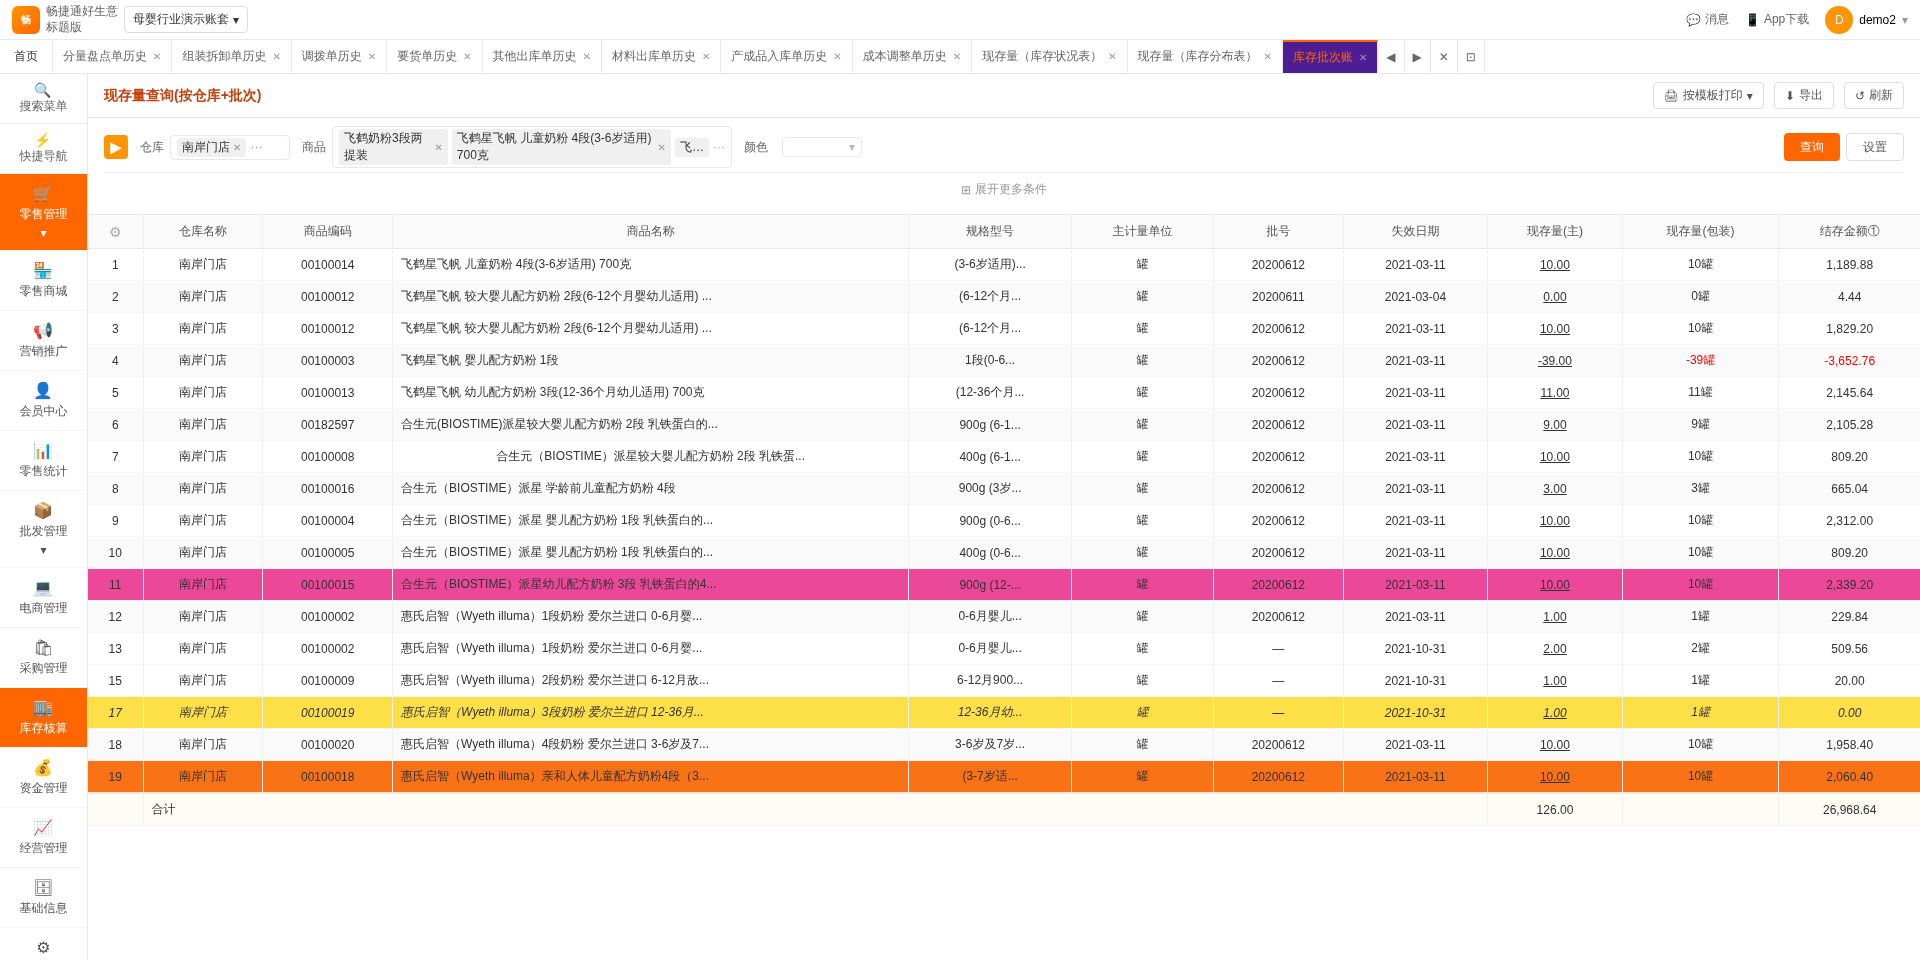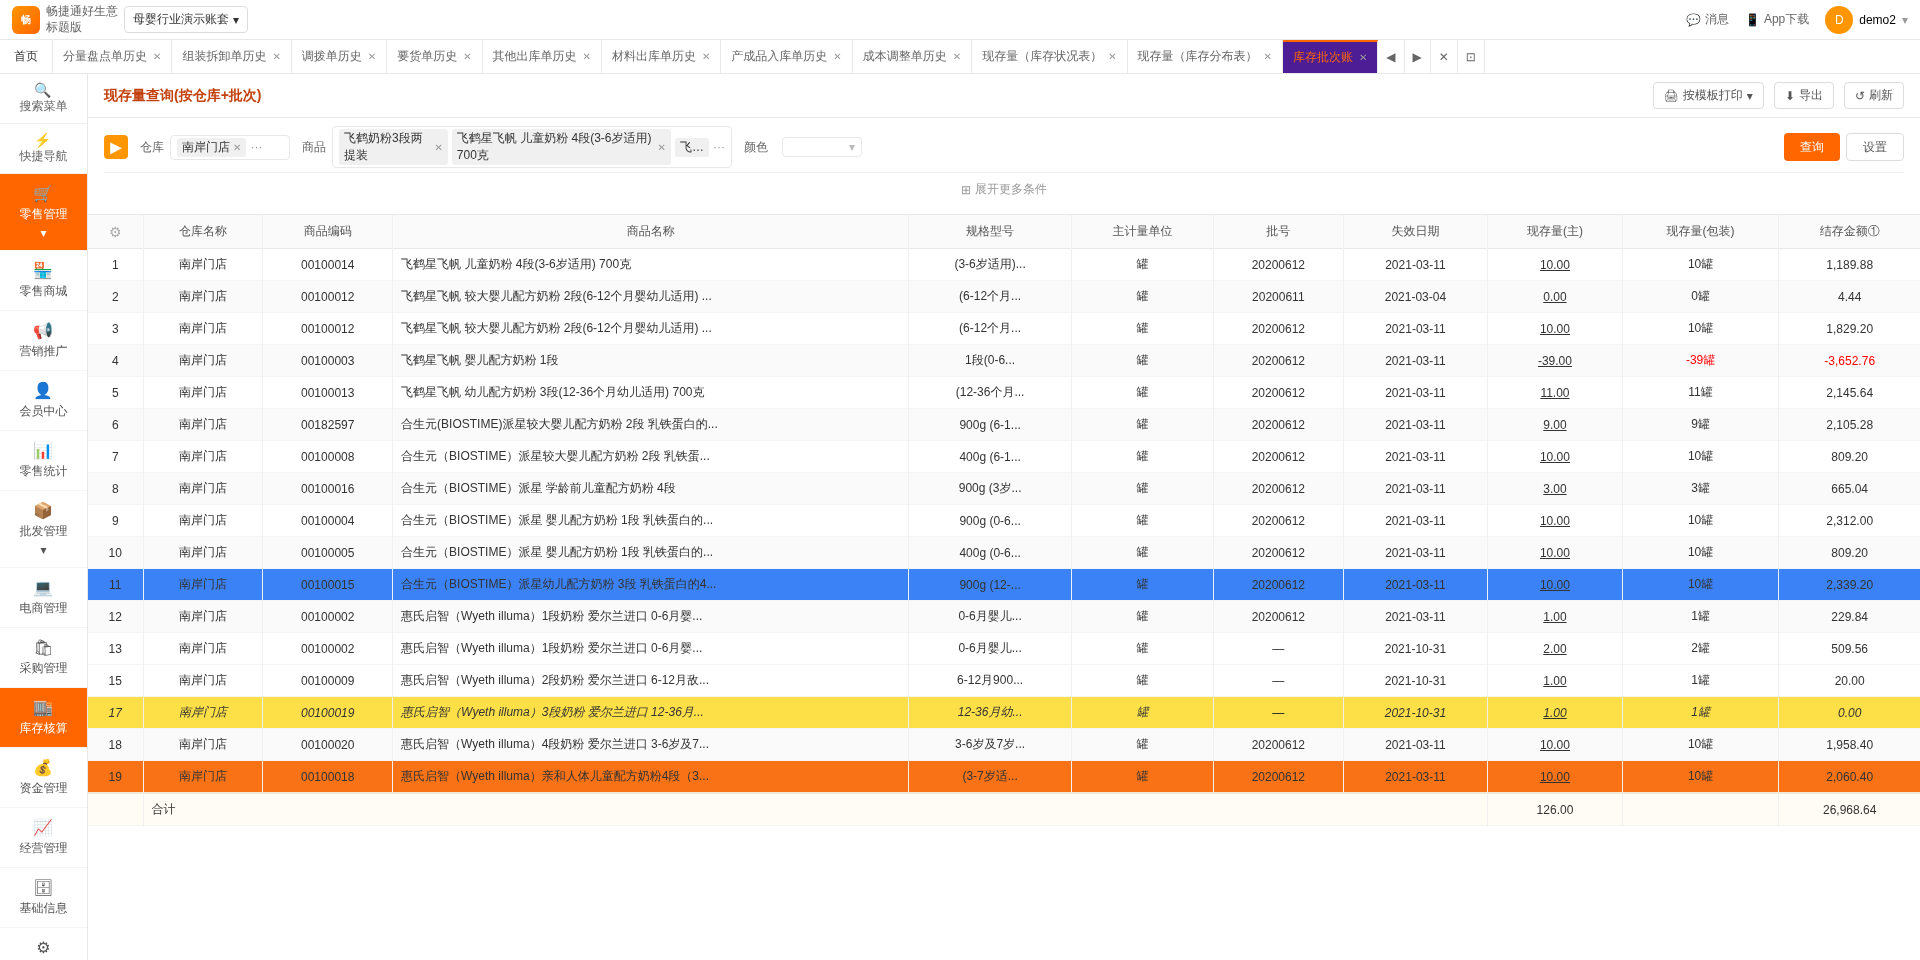--- a/index.html
+++ b/index.html
@@ -724,21 +724,21 @@
     <td>20200612</td>
     <td>2021-03-11</td>
     <td class=""><span class="underline-val">9.00</span></td>
     <td class="">9罐</td>
     <td class="">2,105.28</td>
   </tr>
             <tr style="background: rgb(255, 255, 255);">
     <td>7</td>
     <td>南岸门店</td>
     <td>00100008</td>
-    <td class="text-left" style="max-width:280px;overflow:hidden;text-overflow:ellipsis;">合生元（BIOSTIME）派星较大婴儿配方奶粉 2段 乳铁蛋...</td>
+    <td class="text-left" style="max-width:280px;overflow:hidden;text-overflow:ellipsis;text-align:center;">合生元（BIOSTIME）派星较大婴儿配方奶粉 2段 乳铁蛋...</td>
     <td>400g (6-1...</td>
     <td>罐</td>
     <td>20200612</td>
     <td>2021-03-11</td>
     <td class=""><span class="underline-val">10.00</span></td>
     <td class="">10罐</td>
     <td class="">809.20</td>
   </tr>
             <tr style="background: rgb(250, 250, 250);">
     <td>8</td>
@@ -772,21 +772,21 @@
     <td>00100005</td>
     <td class="text-left" style="max-width:280px;overflow:hidden;text-overflow:ellipsis;">合生元（BIOSTIME）派星 婴儿配方奶粉 1段 乳铁蛋白的...</td>
     <td>400g (0-6...</td>
     <td>罐</td>
     <td>20200612</td>
     <td>2021-03-11</td>
     <td class=""><span class="underline-val">10.00</span></td>
     <td class="">10罐</td>
     <td class="">809.20</td>
   </tr>
-            <tr style="background: #3b82f6;">
+            <tr style="background: #ec4899;">
     <td>11</td>
     <td>南岸门店</td>
     <td>00100015</td>
     <td class="text-left" style="max-width:280px;overflow:hidden;text-overflow:ellipsis;">合生元（BIOSTIME）派星幼儿配方奶粉 3段 乳铁蛋白的4...</td>
     <td>900g (12-...</td>
     <td>罐</td>
     <td>20200612</td>
     <td>2021-03-11</td>
     <td class=""><span class="underline-val">10.00</span></td>
     <td class="">10罐</td>

